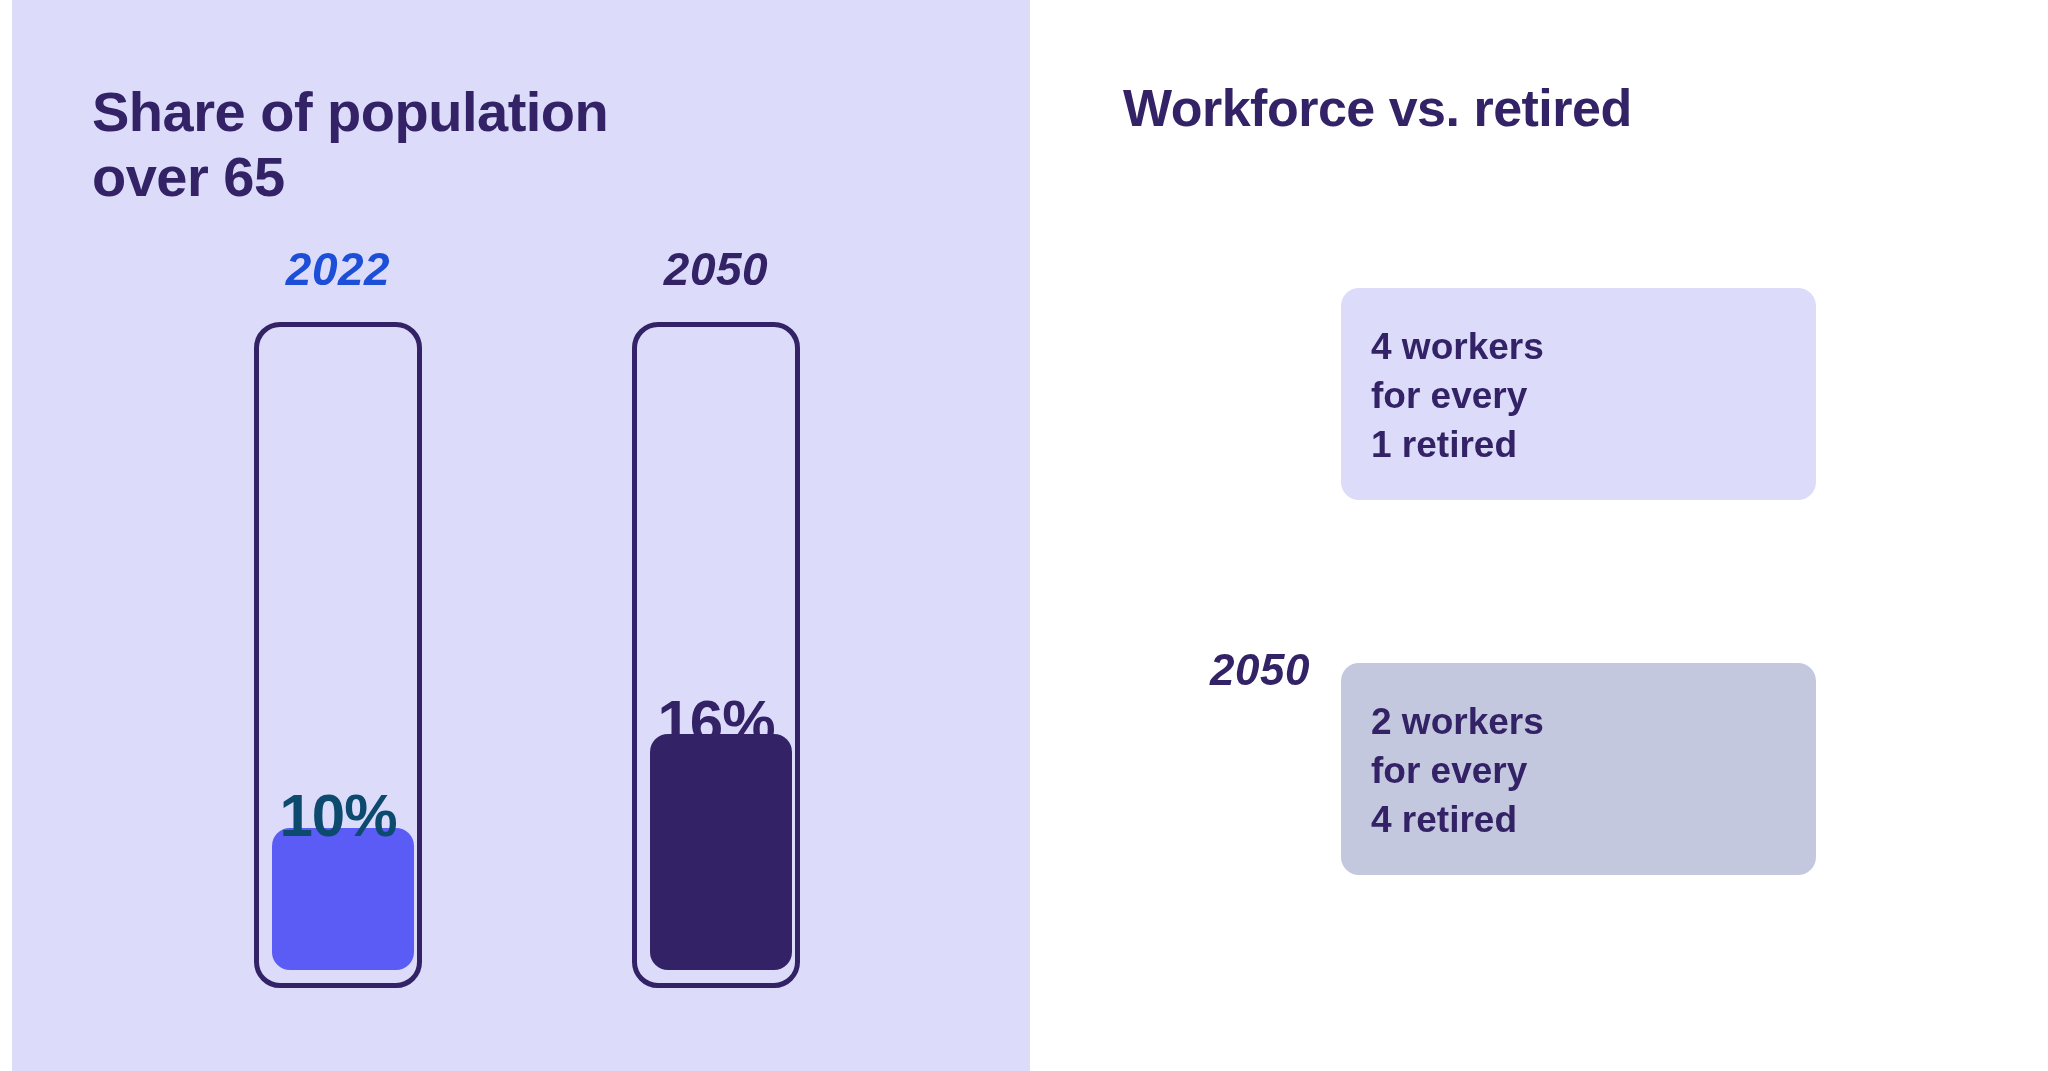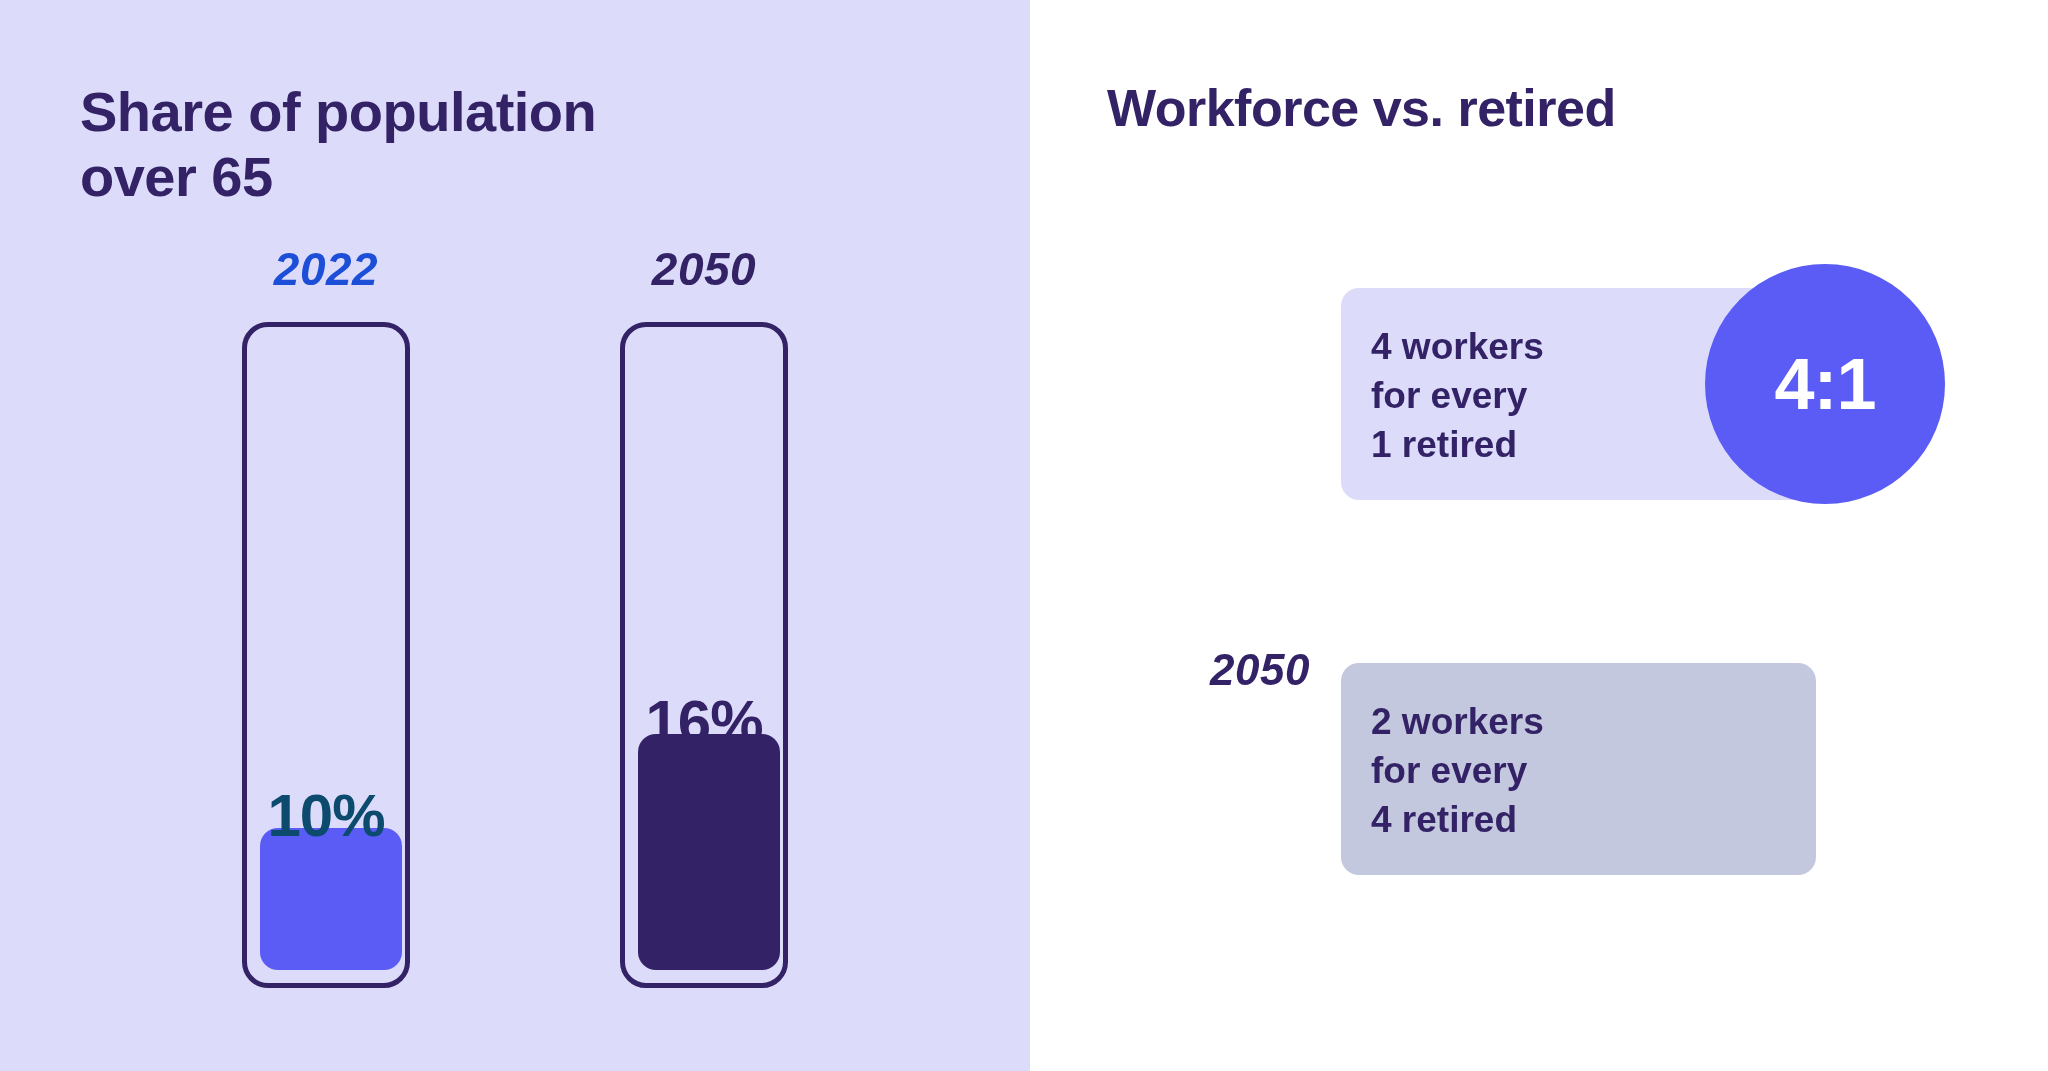--- a/index.html
+++ b/index.html
@@ -17,21 +17,21 @@
   #stage {
     position: relative;
     width: 2048px;
     height: 1071px;
     background: #ffffff;
   }
 
   
   .left-panel {
     position: absolute;
-    left: 0;
+    left: 12px;
     top: 0;
     width: 1030px;
     height: 1071px;
     background: #dcdcfa;
   }
 
   .left-title {
     position: absolute;
     left: 80px;
     top: 80px;
@@ -118,21 +118,21 @@
     position: absolute;
     left: 1030px;
     top: 0;
     width: 1018px;
     height: 1071px;
     background: #ffffff;
   }
 
   .right-title {
     position: absolute;
-    left: 77px;
+    left: 93px;
     top: 80px;
     font-size: 52px;
     font-weight: 700;
     line-height: 1.1;
     color: #332266;
     letter-spacing: -0.5px;
   }
 
   .ratio-row {
     position: absolute;
@@ -231,21 +231,20 @@
   <div class="right-panel">
 
     <div class="right-title">Workforce vs. retired</div>
 
     <div class="ratio-row r1">
       <div class="ratio-pill p1">
         <div class="ratio-text">4 workers
 for every
 1 retired</div>
       </div>
-      <div class="ratio-circle c1">4:1</div>
     </div>
 
     <div class="ratio-row r2">
       <div class="ratio-year dark">2050</div>
       <div class="ratio-pill p2">
         <div class="ratio-text">2 workers
 for every
 4 retired</div>
       </div>
     </div>

